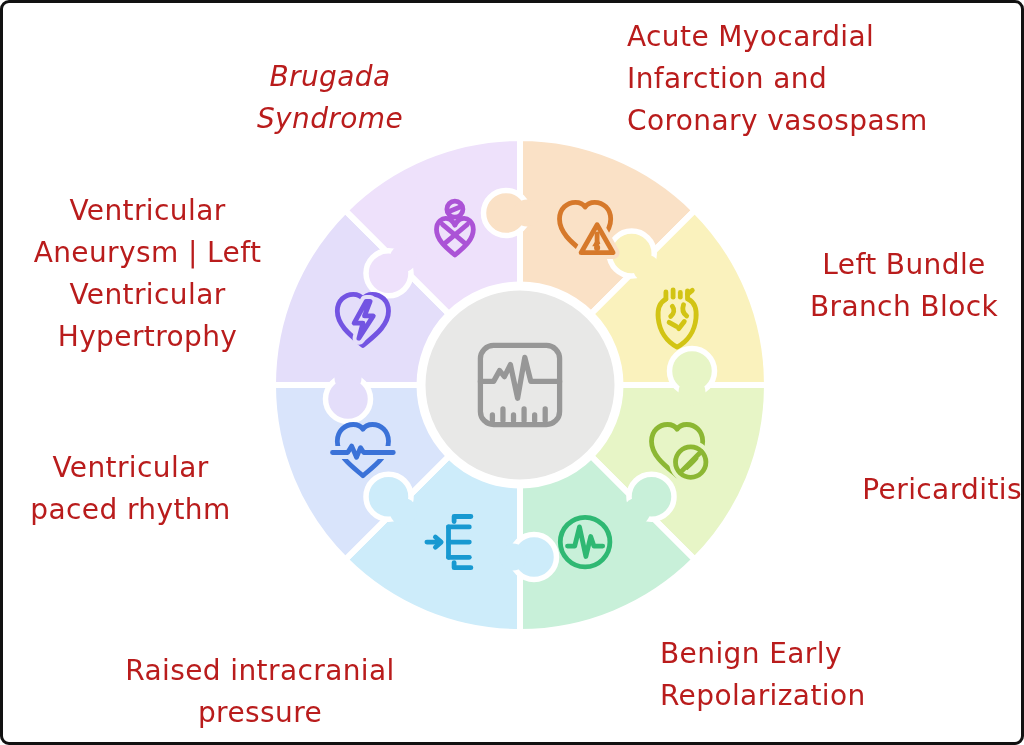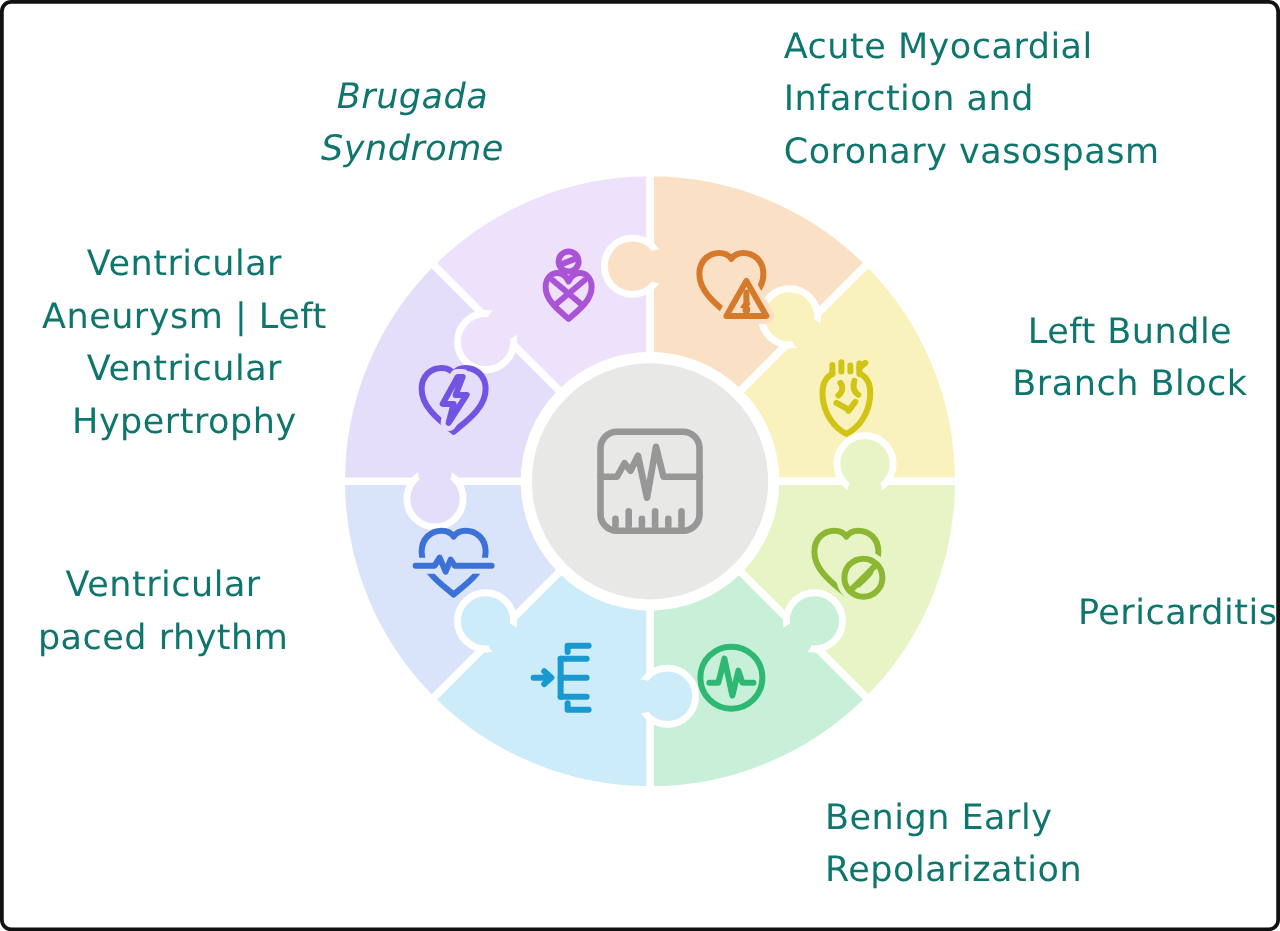--- a/index.html
+++ b/index.html
@@ -1,20 +1,20 @@
 <!DOCTYPE html>
 <html><head>
 <meta charset="utf-8">
 <style>
   html,body{margin:0;padding:0;background:#fff;}
   .stage{position:relative;width:1024px;height:745px;background:#fff;overflow:hidden;
          font-family:"DejaVu Sans",sans-serif;}
   .frame{position:absolute;inset:0;border:3px solid #111;border-radius:9px;pointer-events:none;}
   .wheel-svg{position:absolute;left:0;top:0;}
-  .label{position:absolute;font-size:28px;line-height:1.5;color:#0f766e;
+  .label{position:absolute;font-size:28px;line-height:1.5;color:#b91c1c;
          white-space:pre-line;letter-spacing:0.4px;}
   .lab-acute{left:627px;top:16px;width:370px;text-align:left;}
   .lab-lbbb{left:789px;top:244px;width:230px;text-align:center;}
   .lab-pericarditis{left:792px;top:469px;width:230px;text-align:right;}
   .lab-benign{left:660px;top:633px;width:330px;text-align:left;}
   .lab-raised{left:80px;top:650px;width:360px;text-align:center;}
   .lab-paced{left:18px;top:447px;width:225px;text-align:center;}
   .lab-aneurysm{left:15px;top:190px;width:265px;text-align:center;}
   .lab-brugada{left:225px;top:56px;width:210px;text-align:center;font-style:italic;}
 </style>
@@ -117,20 +117,22 @@
     </svg>
 
   <div class="label lab-acute">Acute Myocardial
 Infarction and
 Coronary vasospasm</div>
   <div class="label lab-lbbb">Left Bundle
 Branch Block</div>
   <div class="label lab-pericarditis">Pericarditis</div>
   <div class="label lab-benign">Benign Early
 Repolarization</div>
+  <div class="label lab-raised">Raised intracranial
+pressure</div>
   <div class="label lab-paced">Ventricular
 paced rhythm</div>
   <div class="label lab-aneurysm">Ventricular
 Aneurysm | Left
 Ventricular
 Hypertrophy</div>
   <div class="label lab-brugada">Brugada
 Syndrome</div>
 
   <div class="frame"></div>

